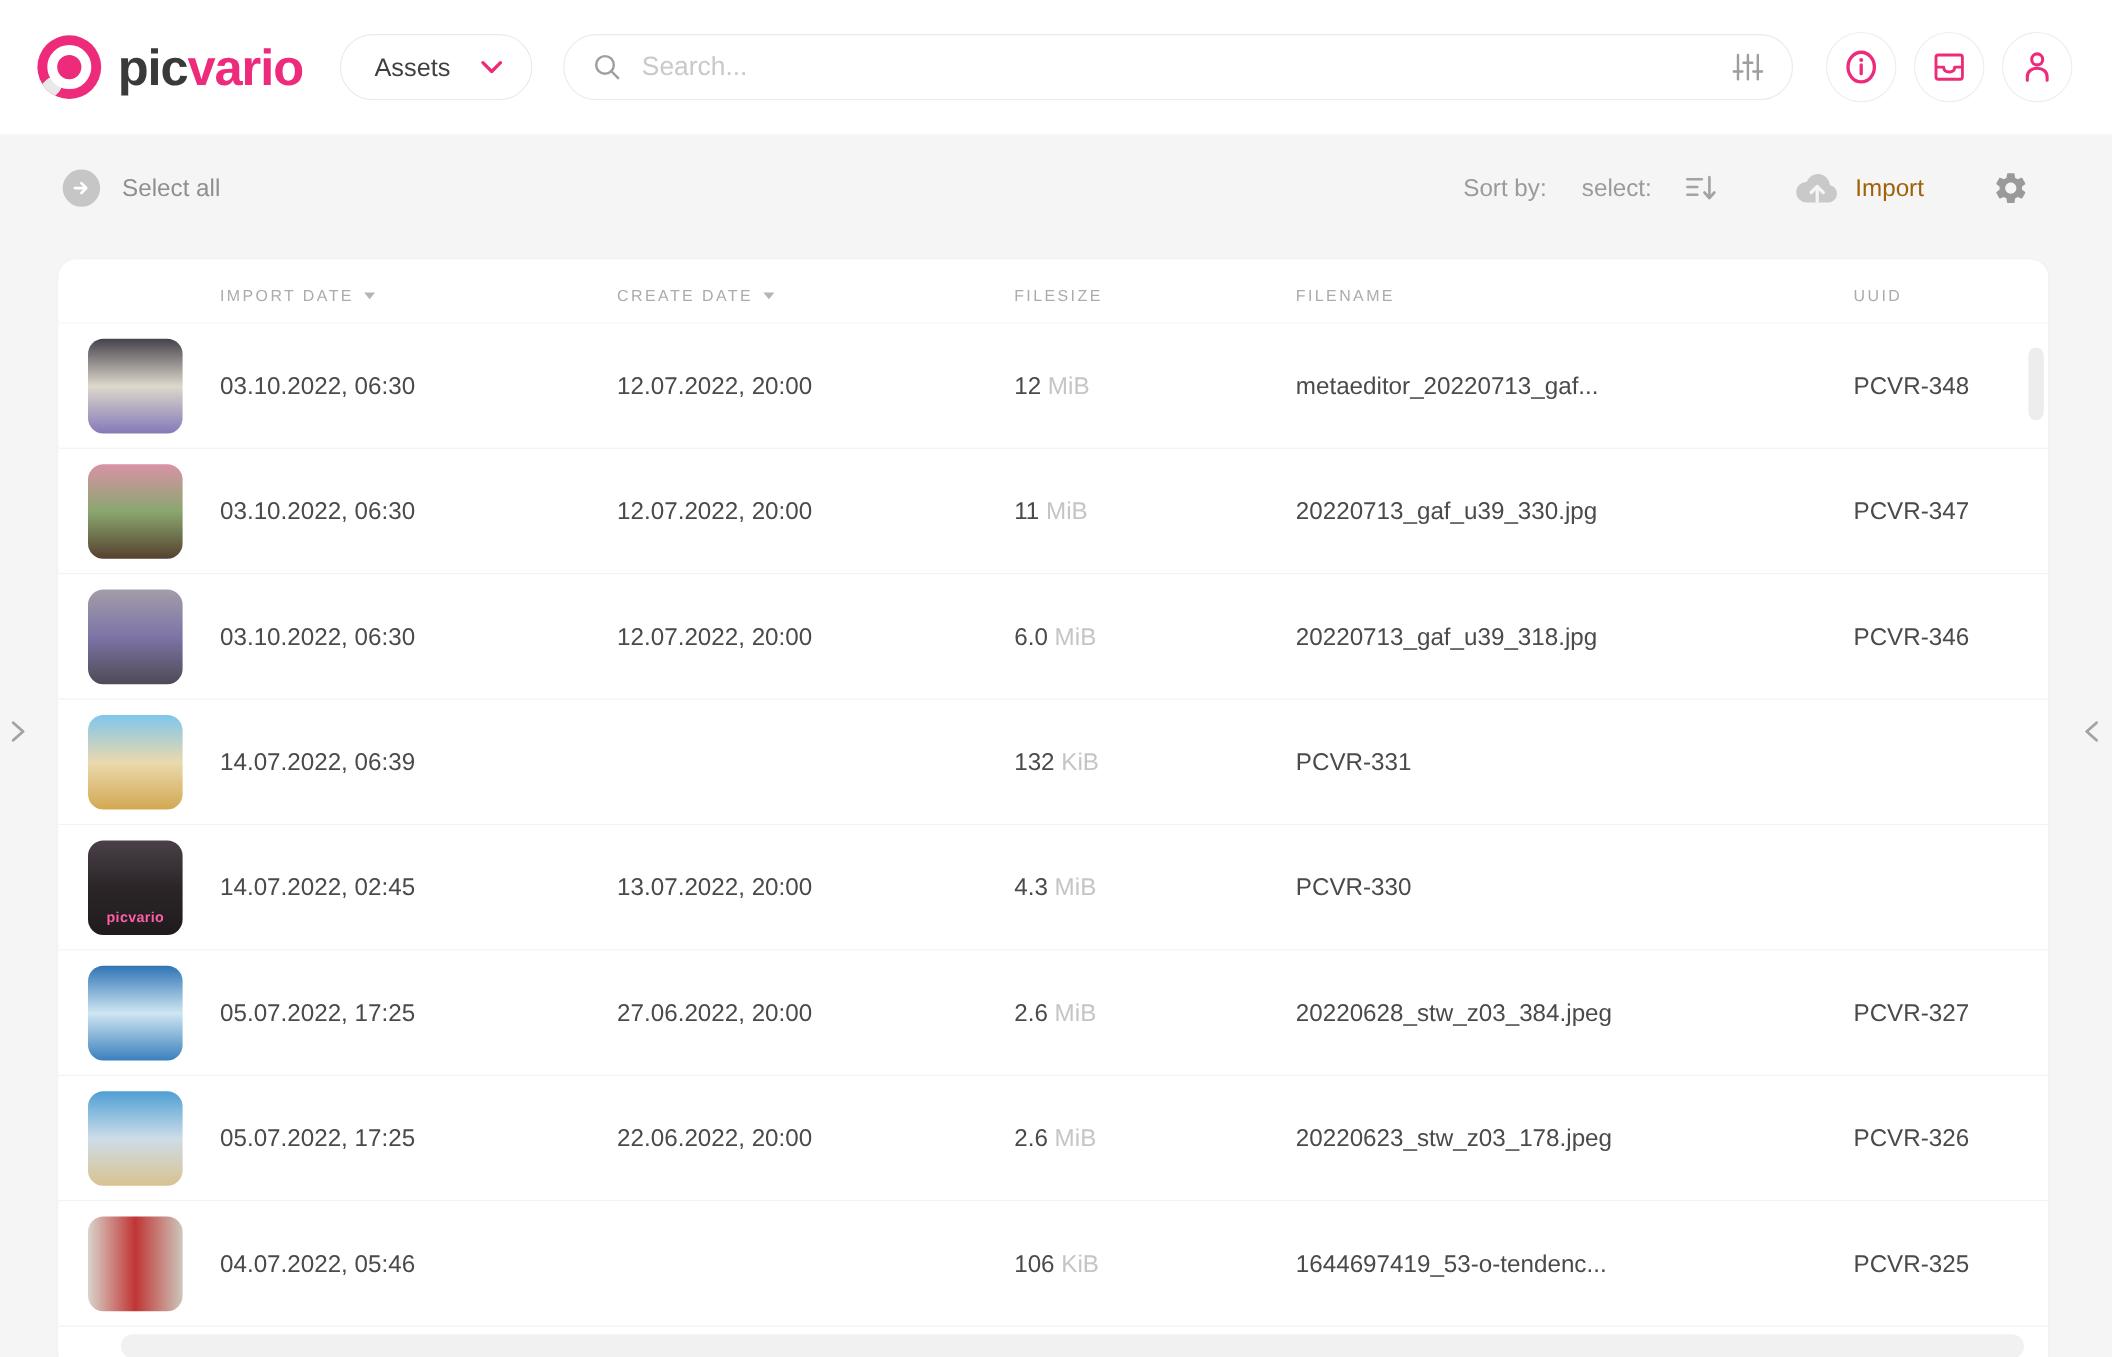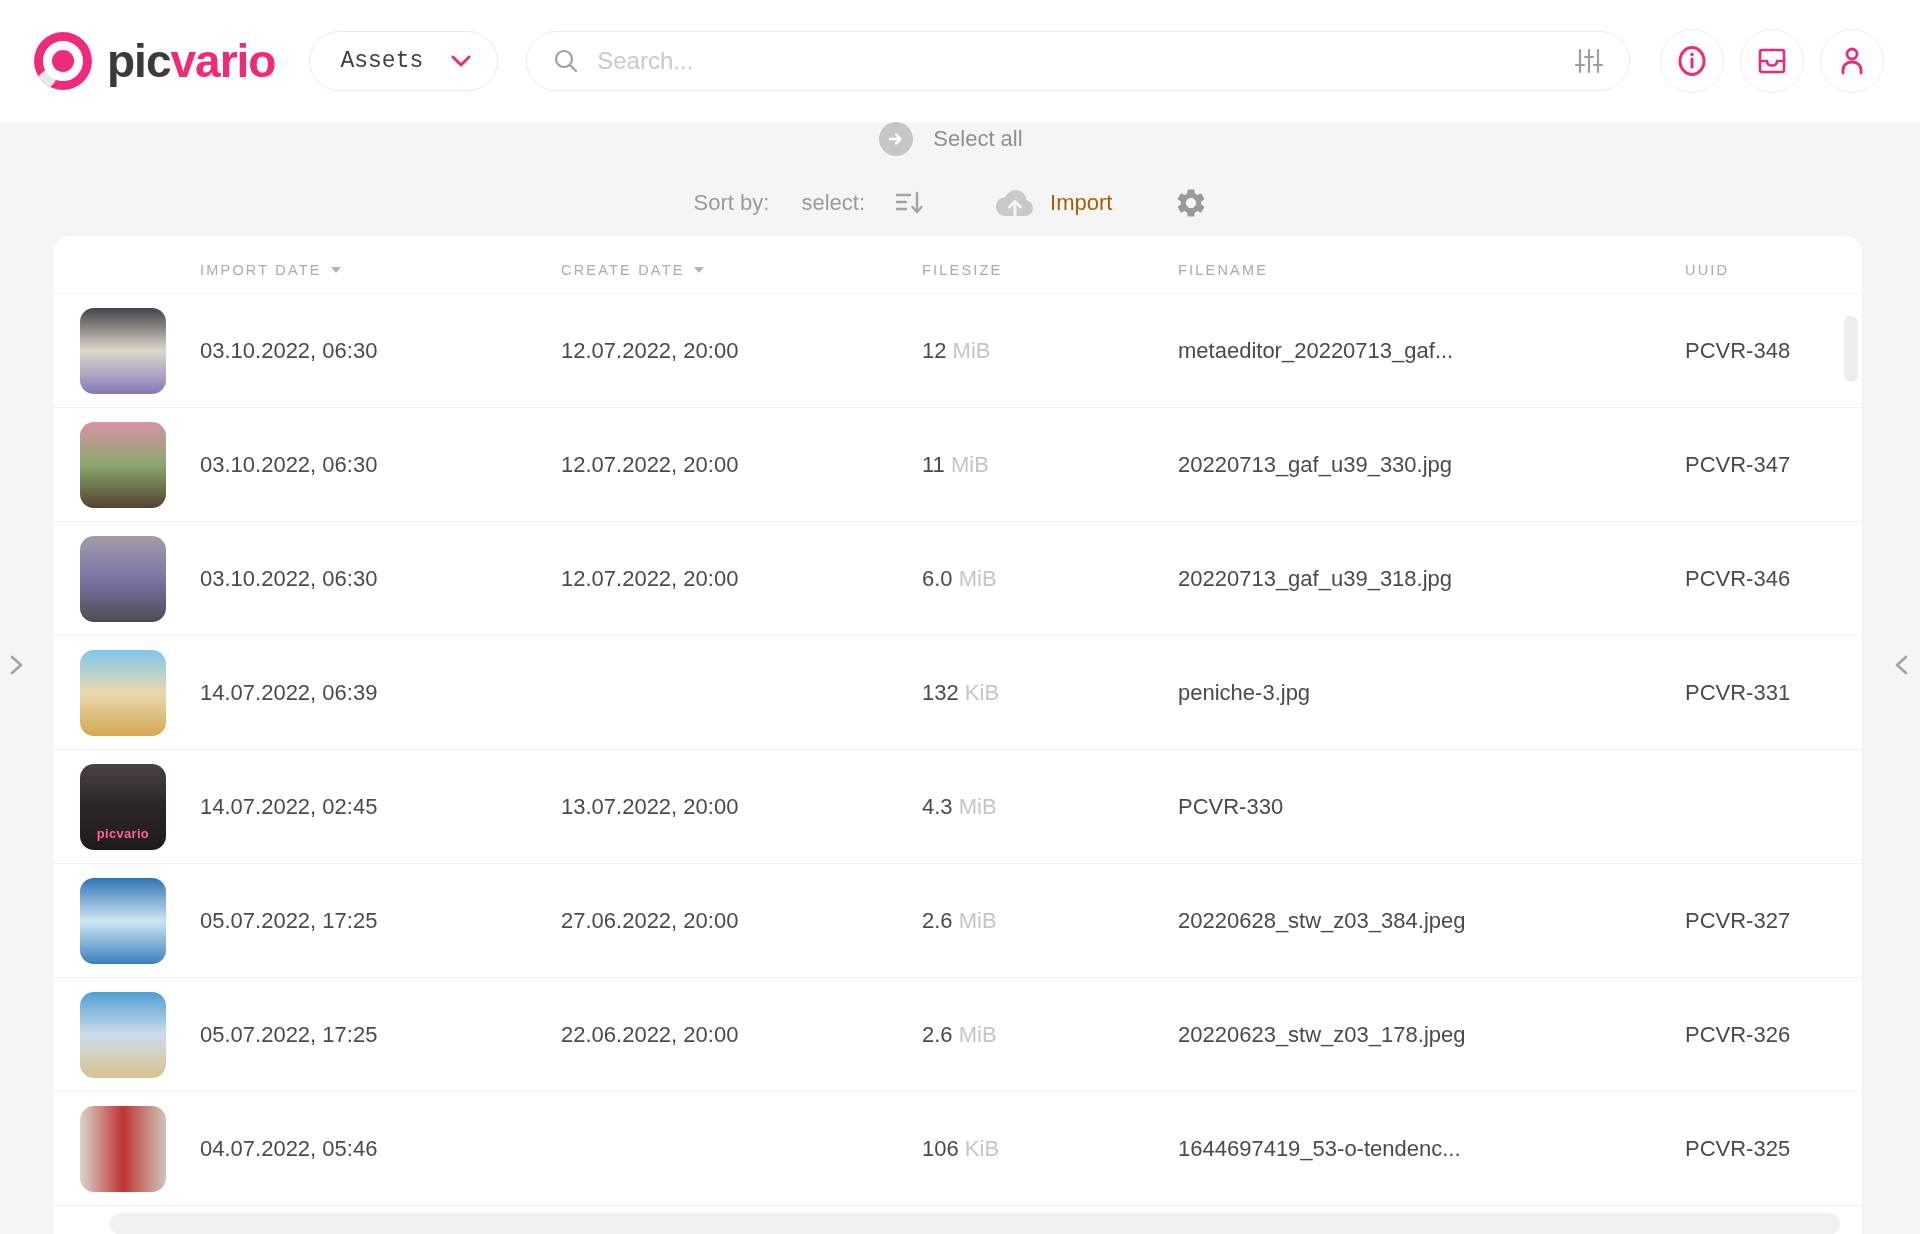--- a/index.html
+++ b/index.html
@@ -20,42 +20,41 @@
   .logo { display:flex; align-items:center; gap:15px; margin-right:34px; cursor:pointer; }
   .logo-mark { width:58px; height:58px; border-radius:50%; background:#ee2a7b; position:relative; overflow:hidden; flex:0 0 auto; }
   .logo-mark .handle { position:absolute; width:16px; height:30px; background:#e9e9ea; bottom:-8px; left:1px; transform:rotate(45deg); border-radius:8px; z-index:1; }
   .logo-mark .ring { position:absolute; inset:9px; border:9px solid #ffffff; border-radius:50%; z-index:2; }
   .logo-text { font-size:46px; font-weight:700; letter-spacing:-1px; line-height:1; }
   .logo-text .lp { color:#3a3a3a; }
   .logo-text .ls { color:#ee2a7b; }
   .assets-pill {
     height:60px; border:1px solid #e9e9e9; background:#fff; border-radius:30px;
     display:inline-flex; align-items:center; gap:28px; padding:0 26px 0 30px;
-    font-family:Liberation Mono, monospace; font-size:23px; color:#3f3f3f; font-weight:500;
+    font-family:Liberation Sans, sans-serif; font-size:23px; color:#3f3f3f; font-weight:500;
     margin-right:28px; cursor:pointer; flex:0 0 auto;
   }
   .search-pill {
     flex:1; height:60px; border:1px solid #eaeaea; border-radius:30px; background:#fff;
     display:flex; align-items:center; gap:18px; padding:16px 26px; margin-right:30px;
   }
   .search-pill input {
     flex:1; border:none; outline:none; font-family:inherit;
     font-size:24px; color:#444; background:transparent;
   }
   .search-pill input::placeholder { color:#c9c9c9; }
   .header-actions { display:flex; gap:16px; }
   .circle-btn {
     width:64px; height:64px; border-radius:50%; border:1px solid #ededee; background:#fff;
     display:flex; align-items:center; justify-content:center; cursor:pointer; flex:0 0 auto;
   }
   
   .toolbar {
     height:98px; display:flex; align-items:center; justify-content:space-between;
     padding:0 75px 0 57px;
-    flex-direction:column;
   }
   .select-all {
     display:flex; align-items:center; gap:20px; background:none; border:none; cursor:pointer;
     font-family:inherit; font-size:22px; color:#8f8f8f;
   }
   .sel-circle {
     width:34px; height:34px; border-radius:50%; background:#c6c6c6;
     display:flex; align-items:center; justify-content:center;
   }
   .toolbar-right { display:flex; align-items:center; font-size:22px; color:#9b9b9b; }
@@ -255,21 +254,20 @@
 
   <div class="trow">
     <div class="cell-thumb">
       <div class="thumb" style="background: linear-gradient(rgb(127, 198, 236), rgb(234, 217, 174), rgb(211, 168, 81));">
             <span class="thumb-overlay"></span>
           </div>
     </div>
     <div class="cell">14.07.2022, 06:39</div>
     <div class="cell"></div>
     <div class="cell"><span class="size-v">132</span> <span class="size-u">KiB</span></div>
-    <div class="cell fname">peniche-3.jpg</div>
     <div class="cell">PCVR-331</div>
   </div>
 
   <div class="trow">
     <div class="cell-thumb">
       <div class="thumb" style="background: linear-gradient(rgb(74, 65, 72), rgb(43, 37, 39), rgb(31, 27, 29));">
             <span class="thumb-overlay">picvario</span>
           </div>
     </div>
     <div class="cell">14.07.2022, 02:45</div>

